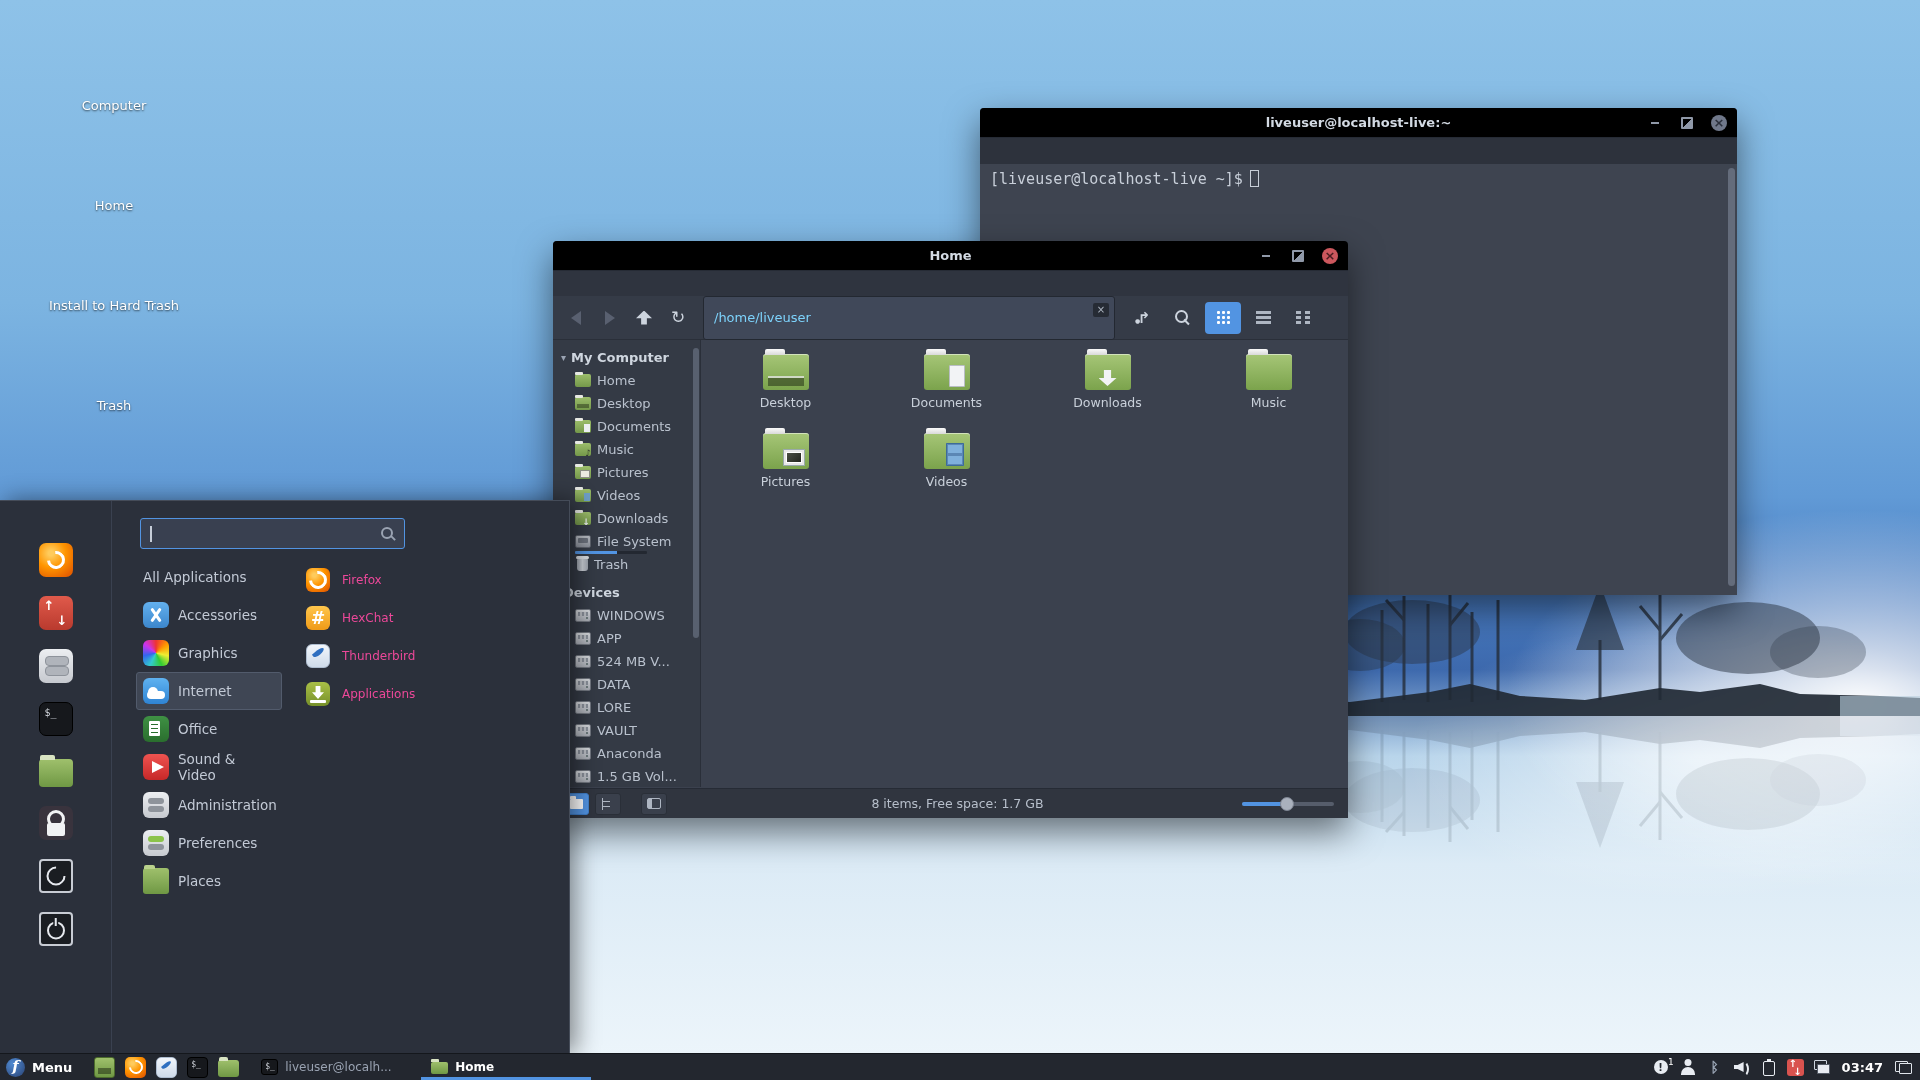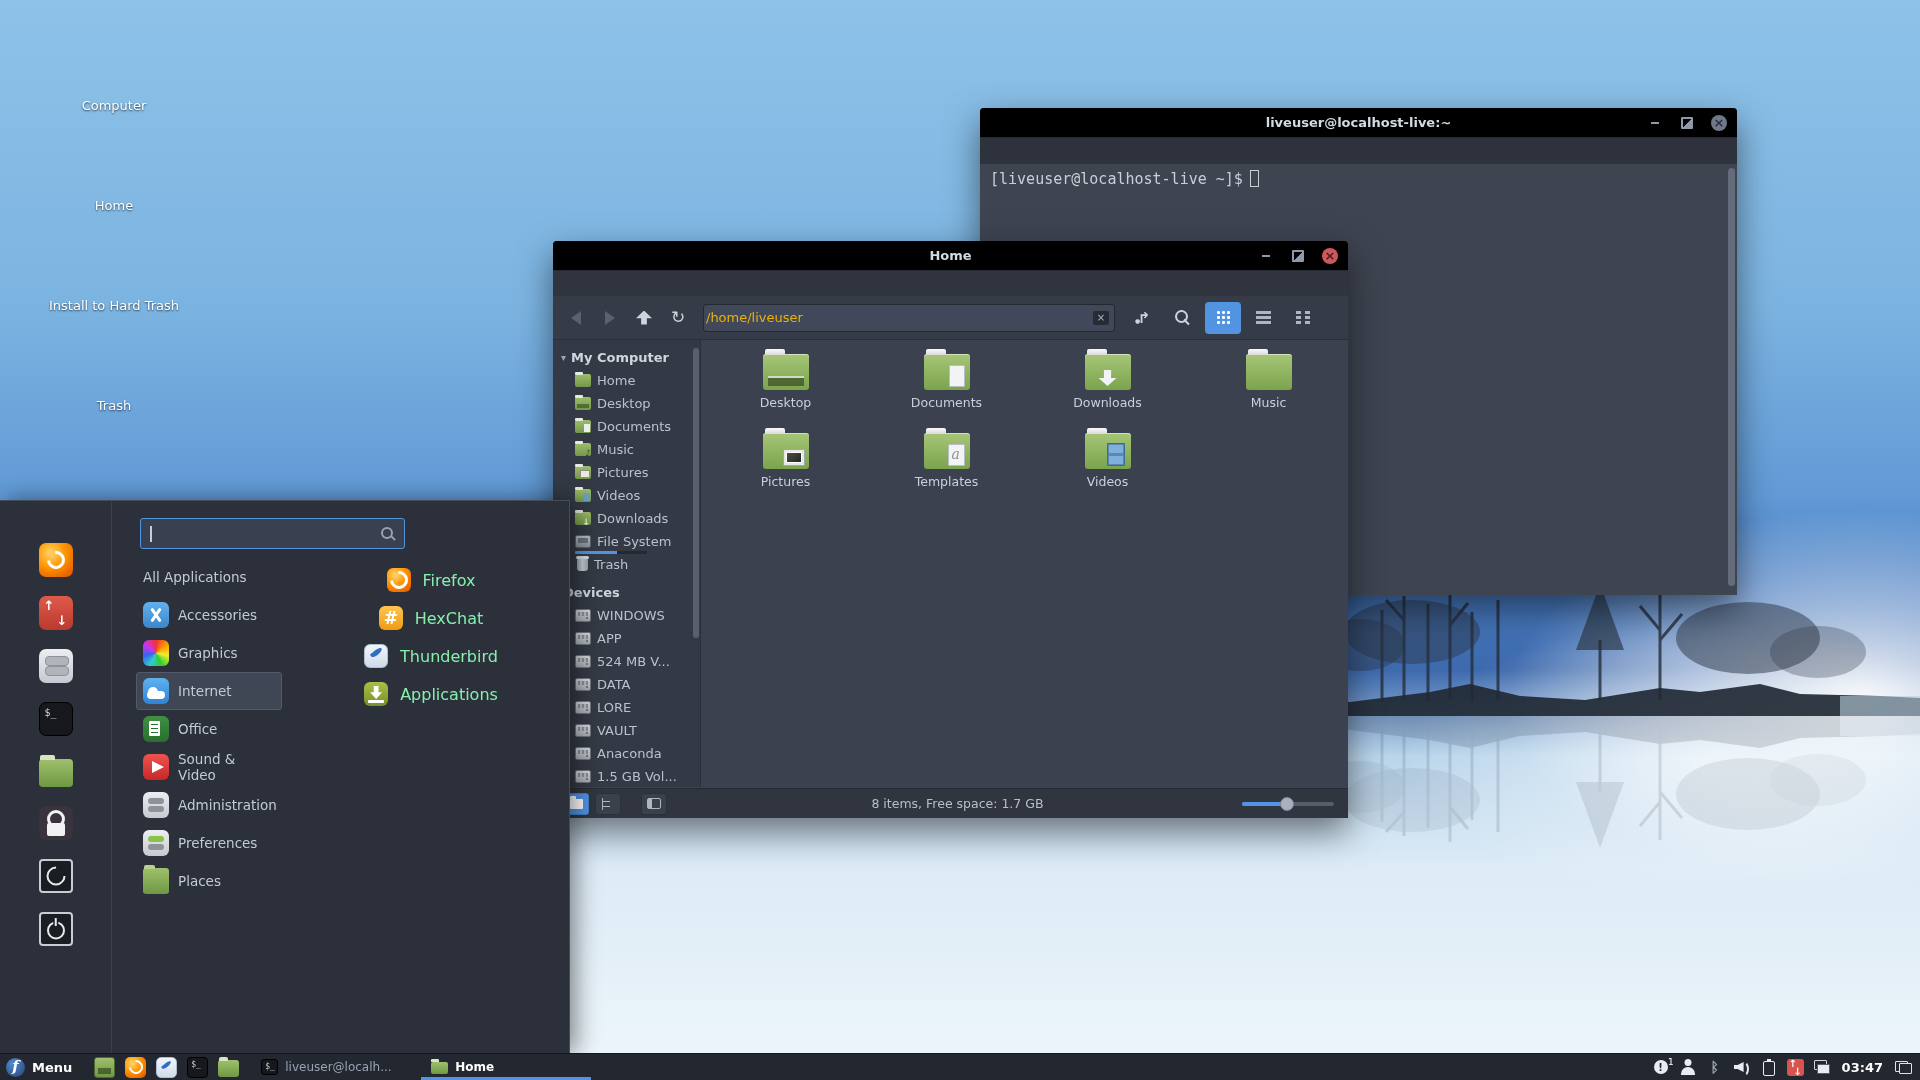--- a/index.html
+++ b/index.html
@@ -45,22 +45,22 @@
   #nemo .menubar { height:25px; background:#2f343f; }
   #nemo .toolbar { height:44px; background:#353b47; display:flex; align-items:center; padding:0 8px;
     border-bottom:1px solid #2a2f39; }
   .navbtn { width:30px; height:30px; display:flex; align-items:center; justify-content:center; margin-right:4px; }
   .tri-left { width:0; height:0; border:7px solid transparent; border-right:10px solid #596070; border-left:none; }
   .tri-right { width:0; height:0; border:7px solid transparent; border-left:10px solid #596070; border-right:none; }
   .up-arrow { width:16px; height:14px; background:#cdd4de;
     clip-path:polygon(50% 0,100% 55%,68% 55%,68% 100%,32% 100%,32% 55%,0 55%); }
   .refresh-g { color:#cdd4de; font-size:17px; line-height:1; }
   .pathwrap { position:relative; margin:0 10px 0 6px; }
-  .pathentry { width:412px; height:28px; background:#404859; border:1px solid #232831; border-radius:3px;
-    color:#eab308; font-size:13px; padding:0 28px 0 2px; outline:none; font-family:"DejaVu Sans", sans-serif; }
+  .pathentry { width:412px; height:44px; background:#404859; border:1px solid #232831; border-radius:3px;
+    color:#7dd3fc; font-size:13px; padding:0 28px 0 10px; outline:none; font-family:"DejaVu Sans", sans-serif; }
   .clear-ic { position:absolute; right:6px; top:7px; width:16px; height:14px; background:#262b34; border-radius:2px;
     color:#aeb6c2; font-size:10px; display:flex; align-items:center; justify-content:center; }
   .tool-ic { width:32px; height:30px; display:flex; align-items:center; justify-content:center;
     position:relative; margin:0 3px; color:#cdd4de; }
   .loc-ic::before { content:"●"; font-size:6px; position:absolute; left:7px; bottom:9px; color:#cdd4de; }
   .loc-ic::after { content:"↱"; font-size:15px; font-weight:bold; }
   .search-ic::before { content:""; width:9px; height:9px; border:2px solid #cdd4de; border-radius:50%;
     position:absolute; left:9px; top:7px; }
   .search-ic::after { content:""; width:7px; height:2px; background:#cdd4de; position:absolute;
     left:17px; top:18px; transform:rotate(45deg); }
@@ -181,21 +181,21 @@
   .menu-search .mag::before { content:""; position:absolute; left:1px; top:1px; width:8px; height:8px;
     border:2px solid #9aa3b2; border-radius:50%; }
   .menu-search .mag::after { content:""; position:absolute; left:10px; top:11px; width:6px; height:2px;
     background:#9aa3b2; transform:rotate(45deg); }
   .cat-col { position:absolute; left:136px; top:57px; width:146px; }
   .cat-item { display:flex; align-items:center; height:38px; padding:0 6px; border-radius:3px;
     font-size:13.5px; color:#c3cad6; border:1px solid transparent; }
   .cat-item.active { background:#3f4654; border-color:#525b6c; }
   .cat-ic { width:26px; height:26px; border-radius:6px; margin-right:9px; position:relative; flex:0 0 auto; }
   .app-col { position:absolute; left:306px; top:60px; width:250px; }
-  .app-item { display:flex; align-items:center; height:38px; font-size:16px; color:#86efac;justify-content:center; }
+  .app-item { display:flex; align-items:center; height:38px; font-size:12px; color:#ec4899; }
   .app-ic { width:24px; height:24px; border-radius:6px; margin-right:12px; position:relative; flex:0 0 auto; }
 
   
   .ic-accessories { background:linear-gradient(#63b0ee,#3c86cc); }
   .ic-accessories::before, .ic-accessories::after { content:""; position:absolute; left:50%; top:50%;
     width:3px; height:16px; background:#fff; border-radius:2px; }
   .ic-accessories::before { transform:translate(-50%,-50%) rotate(35deg); }
   .ic-accessories::after { transform:translate(-50%,-50%) rotate(-35deg); }
   .ic-graphics { background:conic-gradient(#e33,#f90,#ee3,#3c3,#3cc,#36e,#c3e,#e33); }
   .ic-internet { background:linear-gradient(#5fb2f0,#2f84d4); }
@@ -565,26 +565,20 @@
               </span>
               <span class="label">Music</span>
             </div>
             <div class="fm-cell">
               <span class="bigfolder ic-folder-pictures">
                 <span class="ov"></span>
               </span>
               <span class="label">Pictures</span>
             </div>
             <div class="fm-cell">
-              <span class="bigfolder ic-folder-templates">
-                <span class="ov"></span>
-              </span>
-              <span class="label">Templates</span>
-            </div>
-            <div class="fm-cell">
               <span class="bigfolder ic-folder-videos">
                 <span class="ov"></span>
               </span>
               <span class="label">Videos</span>
             </div>
           </div>
       </div>
     </div>
     <div class="statusbar">
       <span class="sbtn active">

